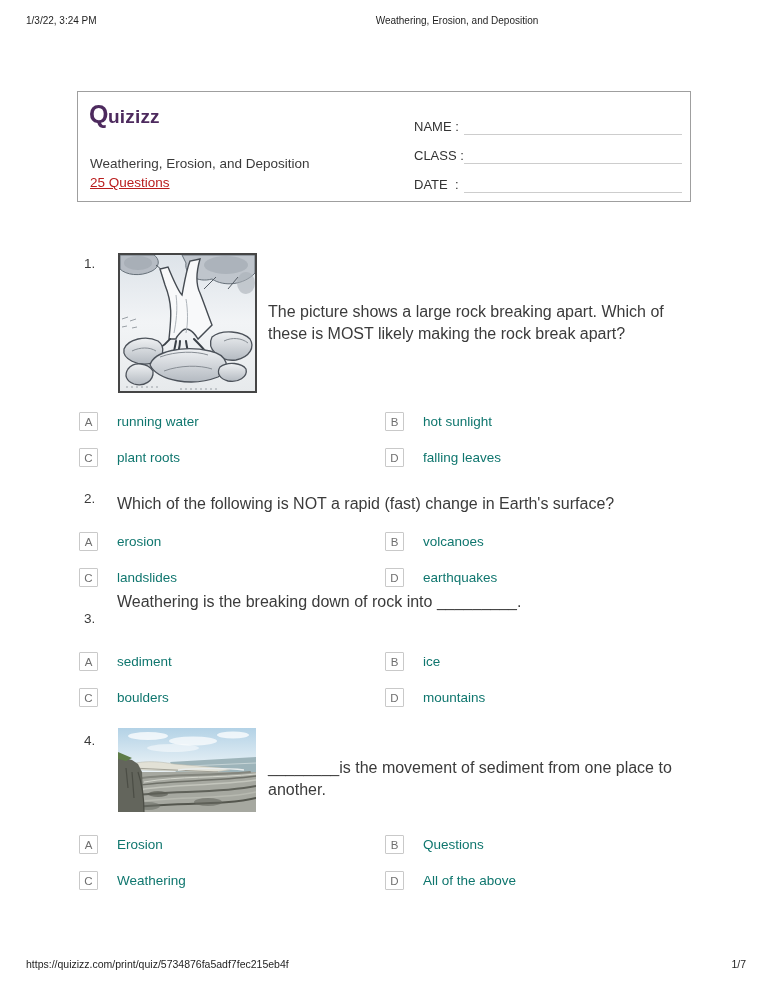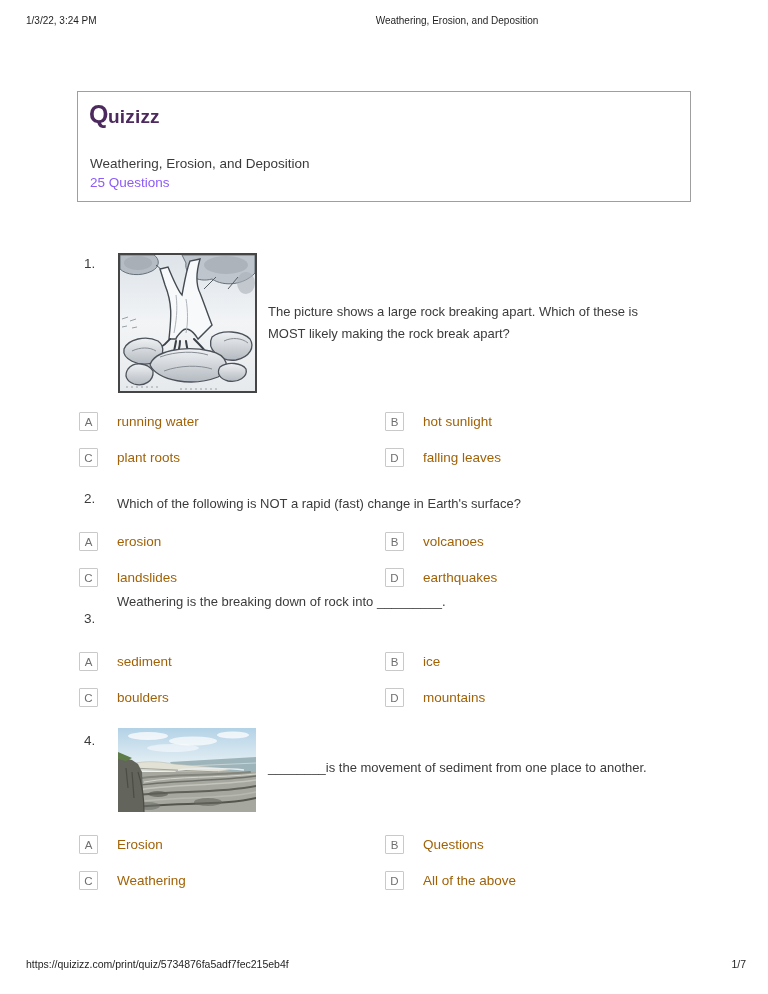--- a/index.html
+++ b/index.html
@@ -14,53 +14,67 @@
   .ph-title { left:307px; top:15px; width:300px; text-align:center; }
   .pf-url { left:26px; top:958px; font-size:10.5px; }
   .pf-page { right:22px; top:958px; font-size:10.5px; }
 
   
   .qbox { position:absolute; left:77px; top:91px; width:614px; height:111px; border:1px solid #9f9f9f; background:#fff; }
   .logo { position:absolute; left:11px; top:8px; color:#4d2a5e; font-weight:bold; white-space:nowrap;text-align:right; }
   .logo-q { font-size:25px; letter-spacing:-0.5px; }
   .logo-rest { font-size:19px; letter-spacing:0.2px; }
   .qbox-title { position:absolute; left:12px; top:64px; font-size:13.5px; color:#3b3b3b; }
-  .qbox-count { position:absolute; left:12px; top:83px; font-size:13.5px; color:#8b5cf6; }
+  .qbox-count { position:absolute; left:12px; top:83px; font-size:13.5px; color:#b91c1c;text-decoration:underline; }
   .fields { position:absolute; left:336px; top:14px; width:268px; }
   .field { display:flex; align-items:flex-end; height:29px; }
   .field-label { font-size:13px; color:#333; white-space:pre; width:50px; padding-bottom:1px; }
   .field-line { flex:1; height:22px; border-bottom:1px solid #cdcdcd; }
 
   
   .qnum { position:absolute; font-size:13.5px; color:#3b3b3b; }
-  .qtext { position:absolute; font-size:13px; line-height:22px; color:#3b3b3b; }
+  .qtext { position:absolute; font-size:16px; line-height:22px; color:#3b3b3b; }
   .qimg { position:absolute; font-size:0; line-height:0; }
   .qimg-framed { border:2px solid #454545; background:#f2f4f6; }
   .opt { position:absolute; display:flex; align-items:center; }
   .opt-letter {
     width:19px; height:19px; border:1px solid #c9c9c9; border-radius:1px;
     display:flex; align-items:center; justify-content:center;
     font-size:11.5px; color:#6f6f6f; background:#fff; flex:0 0 auto;
   }
-  .opt-label { margin-left:19px; font-size:13.5px; color:#a16207; white-space:nowrap; }
+  .opt-label { margin-left:19px; font-size:13.5px; color:#0f766e; white-space:nowrap; }
 </style>
 </head>
 <body>
 
 <div class="page">
 
   <div class="pmeta ph-date">1/3/22, 3:24 PM</div>
   <div class="pmeta ph-title">Weathering, Erosion, and Deposition</div>
 
   <div class="qbox">
     <div class="logo">
       <span class="logo-q">Q</span><span class="logo-rest">uizizz</span>
     </div>
     <div class="qbox-title">Weathering, Erosion, and Deposition</div>
     <div class="qbox-count">25 Questions</div>
+    <div class="fields">
+      <div class="field">
+        <span class="field-label">NAME :</span>
+        <span class="field-line"></span>
+      </div>
+      <div class="field">
+        <span class="field-label">CLASS :</span>
+        <span class="field-line"></span>
+      </div>
+      <div class="field">
+        <span class="field-label">DATE  :</span>
+        <span class="field-line"></span>
+      </div>
+    </div>
   </div>
 
   <div>
     <div class="qnum" style="left:84px; top:256px;">1.</div>
     <div class="qimg qimg-framed" style="left:118px; top:253px; width:139px; height:140px;" role="img" aria-label="tree-roots-breaking-rock-illustration">
       <svg viewBox="0 0 135 136" width="135" height="136" xmlns="http://www.w3.org/2000/svg">
         <defs>
           <linearGradient id="skyg" x1="0" y1="0" x2="0" y2="1">
             <stop offset="0" stop-color="#dde3e9"></stop>
               <stop offset="0.5" stop-color="#f2f4f6"></stop>

